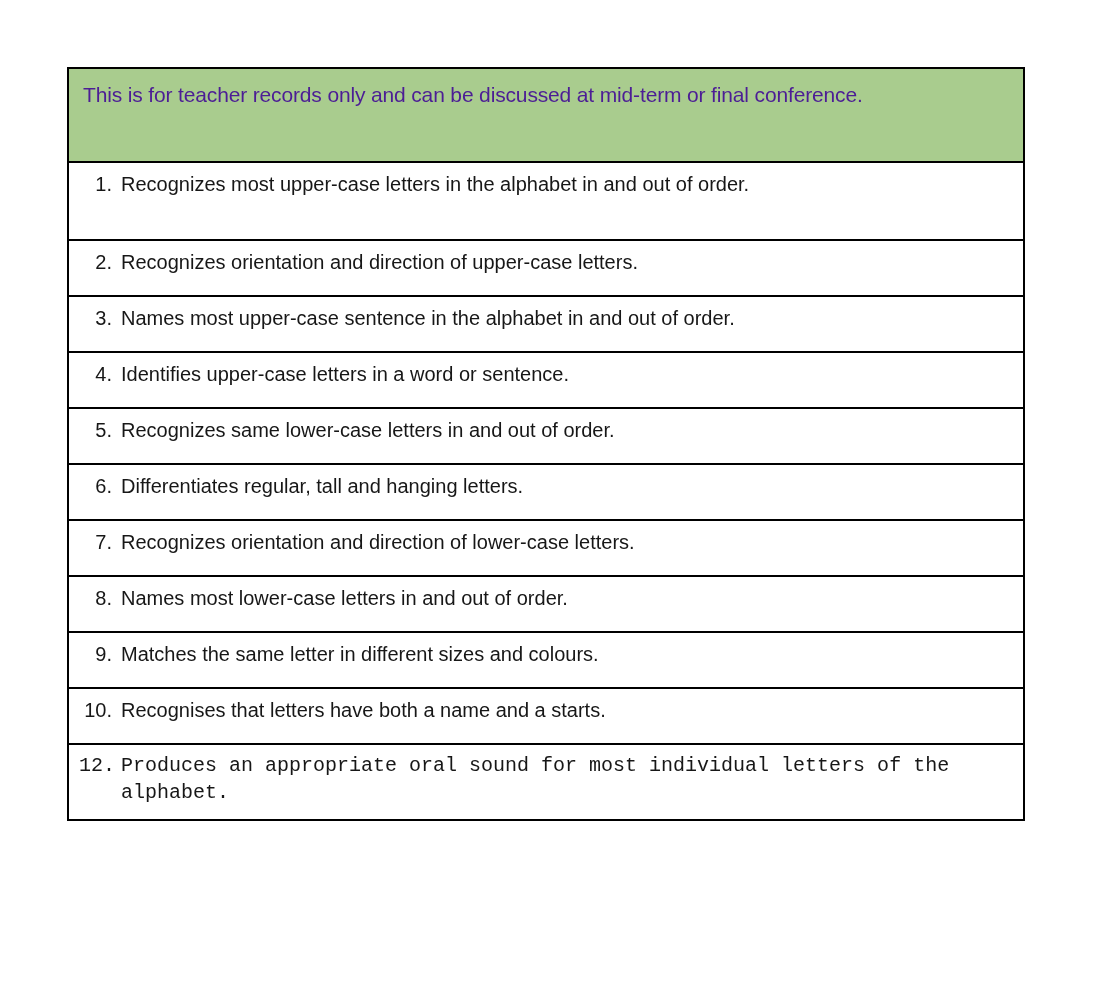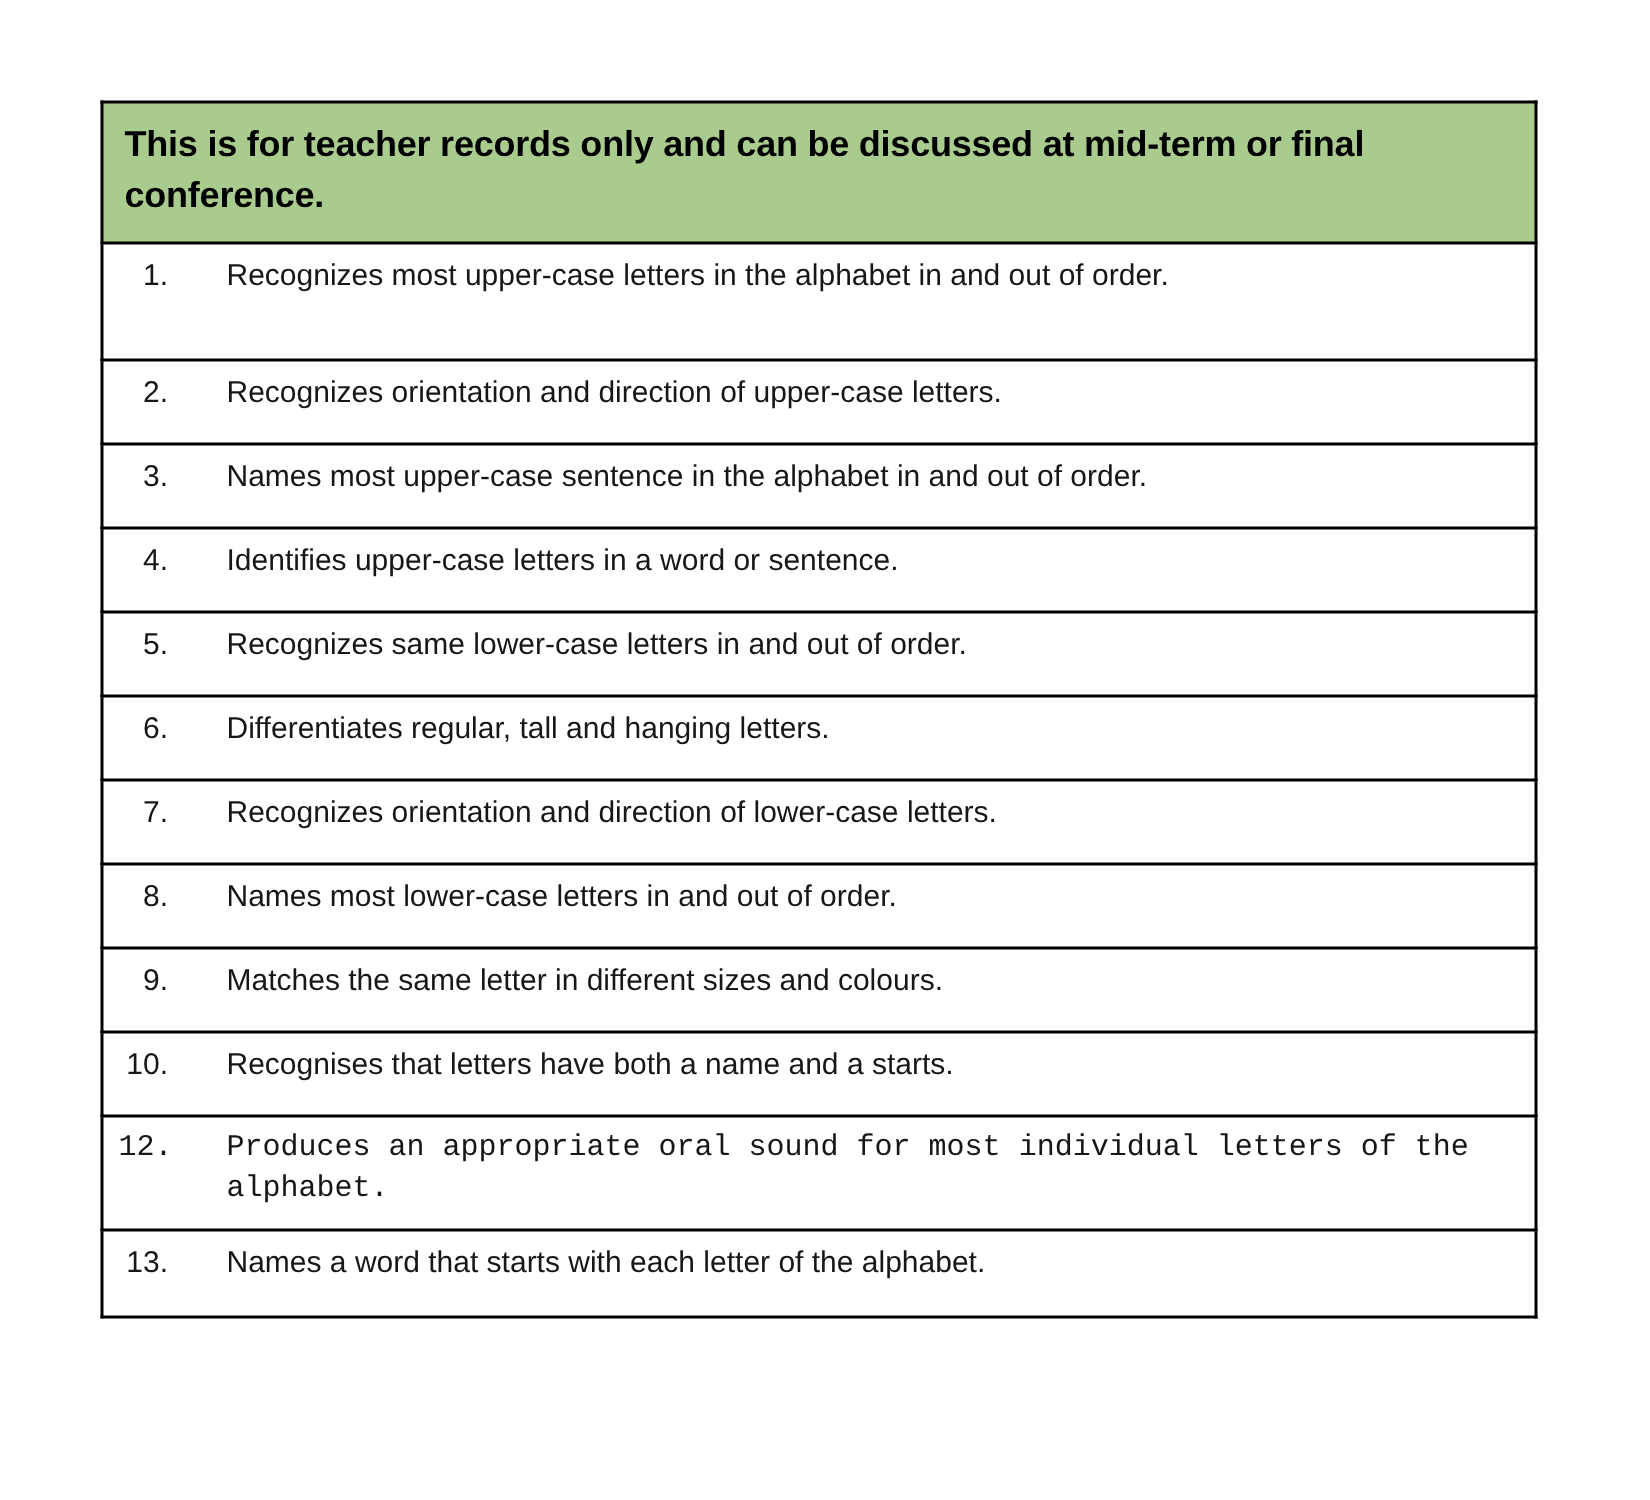--- a/index.html
+++ b/index.html
@@ -42,24 +42,24 @@
 
   
   .header-cell {
     background: #a9cc8e !important;
     height: 94px;
     padding: 11px 14px 0 14px !important;
     box-sizing: border-box;
   }
 
   .header-text {
-    font-size: 24px;
-    font-weight: bold;
+    font-size: 21px;
+    font-weight: normal;
     line-height: 1.42;
-    color: #000000;
+    color: #4c1d95;
     letter-spacing: -0.15px;
   }
 
   
   .item-cell {
     padding: 8px 10px 8px 10px !important;
     box-sizing: border-box;
   }
 
   .row-tall .item-cell { height: 78px; }
@@ -80,21 +80,20 @@
     width: 42px;
     text-align: right;
     padding-right: 9px;
     box-sizing: border-box;
     white-space: nowrap;
   }
 
   .item-text {
     flex: 1 1 auto;
     min-width: 0;
-    margin-left: 30px;
   }
 </style>
 </head>
 <body>
 
 <div id="page">
 
   <table class="checklist-table">
     <tbody>
 
@@ -197,25 +196,17 @@
 
       <tr class="row-wrap">
         <td class="item-cell">
           <div class="item">
             <span class="item-num">12.</span>
             <span class="item-text">Produces an appropriate oral sound for most individual letters of the alphabet.</span>
           </div>
         </td>
       </tr>
 
-      <tr class="row-last">
-        <td class="item-cell">
-          <div class="item">
-            <span class="item-num">13.</span>
-            <span class="item-text">Names a word that starts with each letter of the alphabet.</span>
-          </div>
-        </td>
-      </tr>
 
     </tbody>
   </table>
 
 </div>
 
 </body></html>

